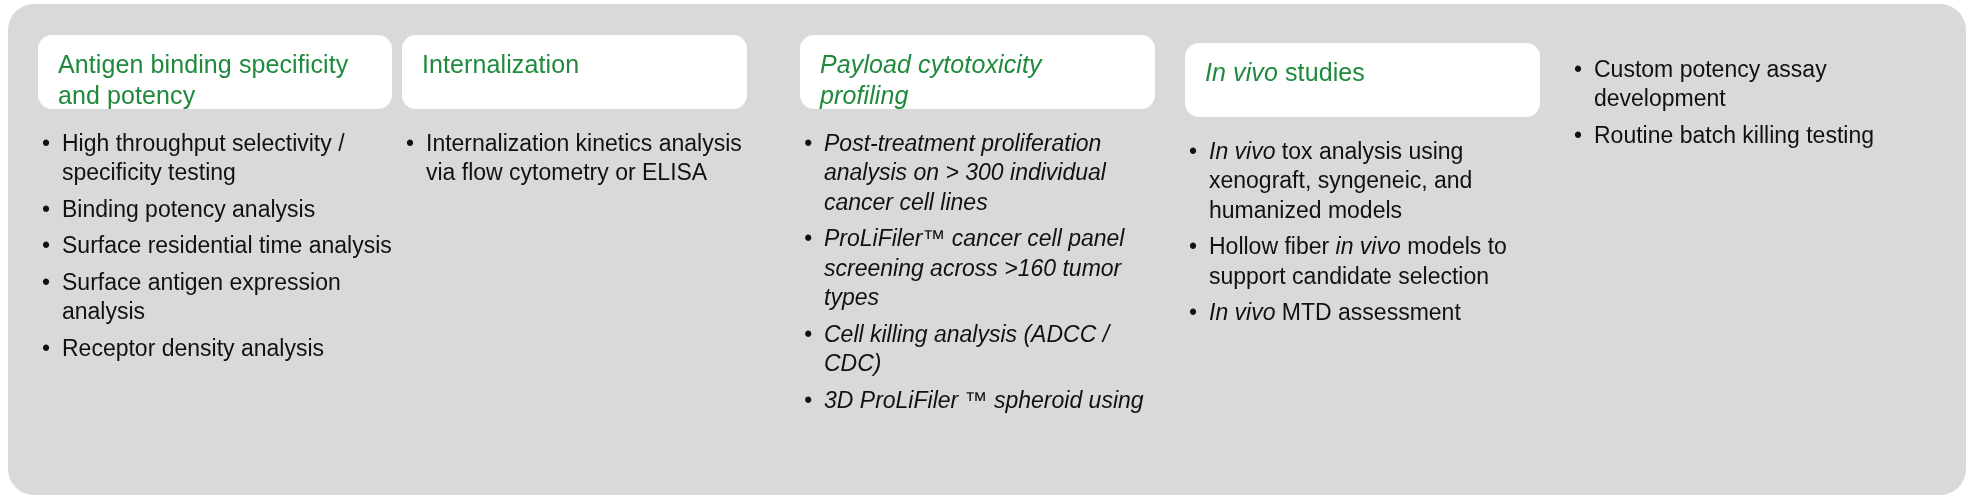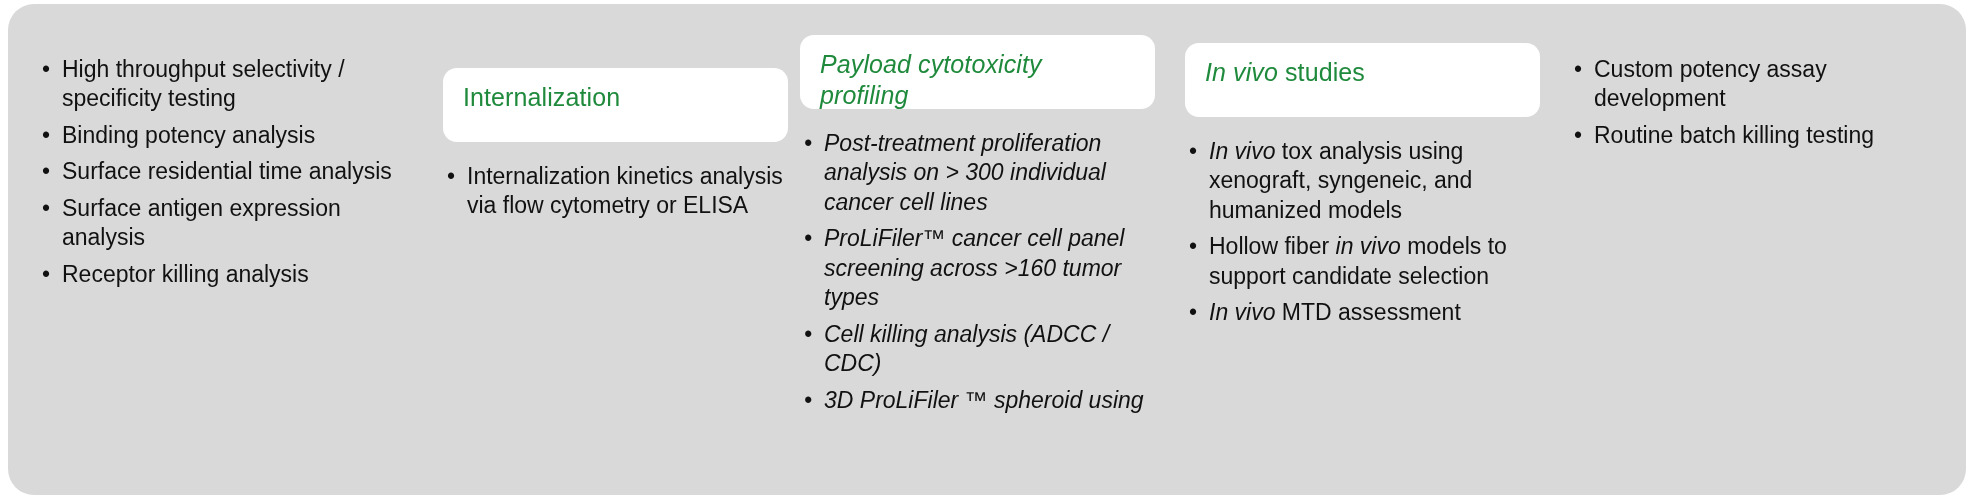--- a/index.html
+++ b/index.html
@@ -34,21 +34,21 @@
     height: 100%;
   }
 
   .column {
     position: absolute;
     top: 31px;
   }
 
   
   .column.c0 { left: 30px;   width: 354px; }
-  .column.c1 { left: 435px;  width: 345px; margin-top: 33px; }
+  .column.c1 { left: 394px;  width: 345px; }
   .column.c2 { left: 792px;  width: 355px; font-style: italic; }
   .column.c3 { left: 1177px; width: 355px; margin-top: 8px; }
   .column.c4 { left: 1562px; width: 370px; }
 
   .header-card {
     background: #ffffff;
     border-radius: 14px;
     height: 74px;
     box-sizing: border-box;
     padding: 14px 20px 10px 20px;
@@ -96,40 +96,43 @@
   .bullet .txt i {
     font-style: italic;
   }
 </style>
 </head>
 <body>
 
 <div id="board">
   <div class="columns" id="columns-root">
       <div class="column c0">
+        <div class="header-card">
+          <div class="header-title">Antigen binding specificity<br>and potency</div>
+        </div>
         <ul class="bullets">
           <li class="bullet">
             <span class="dot">•</span>
             <span class="txt">High throughput selectivity / specificity testing</span>
           </li>
           <li class="bullet">
             <span class="dot">•</span>
             <span class="txt">Binding potency analysis</span>
           </li>
           <li class="bullet">
             <span class="dot">•</span>
             <span class="txt">Surface residential time analysis</span>
           </li>
           <li class="bullet">
             <span class="dot">•</span>
             <span class="txt">Surface antigen expression analysis</span>
           </li>
           <li class="bullet">
             <span class="dot">•</span>
-            <span class="txt">Receptor killing analysis</span>
+            <span class="txt">Receptor density analysis</span>
           </li>
         </ul>
       </div>
       <div class="column c1">
         <div class="header-card">
           <div class="header-title">Internalization</div>
         </div>
         <ul class="bullets">
           <li class="bullet">
             <span class="dot">•</span>

